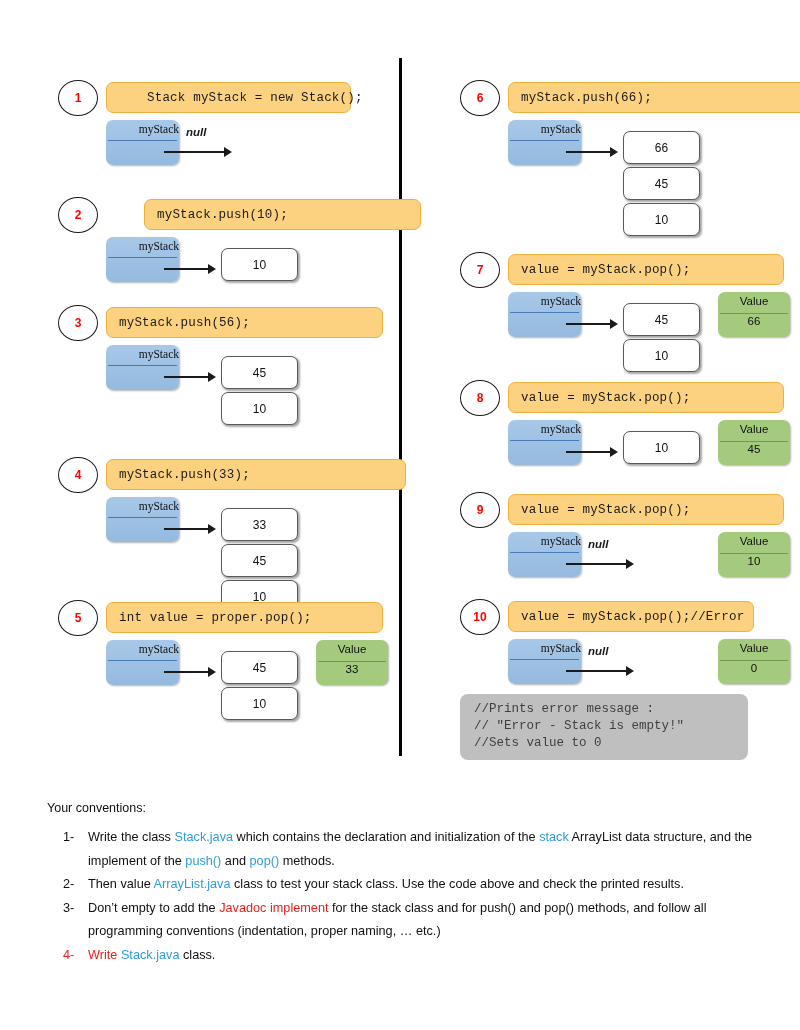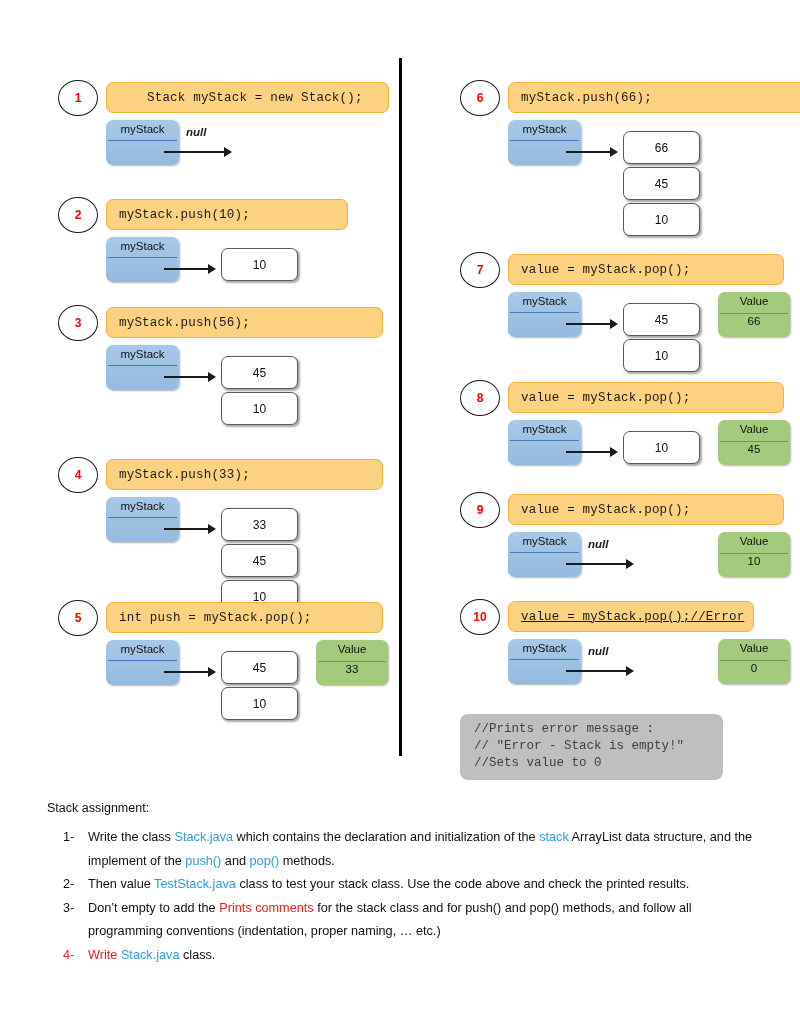--- a/index.html
+++ b/index.html
@@ -91,24 +91,24 @@
     background: linear-gradient(180deg, #a8c8e8 0%, #94bade 100%);
     border-radius: 7px;
     box-shadow: 1px 1px 2px rgba(0,0,0,0.30);
     box-sizing: border-box;
   }
   .var-box .var-label {
     position: absolute;
     left: 0; right: 0;
     top: 3px;
     height: 16px;
-    text-align: center;
+    text-align: right;
     font-size: 11.5px;
     color: #111;
-    font-family: Liberation Sans, sans-serif;
+    font-family: Liberation Serif, serif;
   }
   .var-box .var-rule {
     position: absolute;
     left: 2px; right: 2px;
     top: 20px;
     height: 1px;
     background: #4a77b5;
   }
 
   
@@ -245,34 +245,34 @@
   .kw-red  { color: #e8201b; }
 </style>
 </head>
 <body>
 
 <div id="diagram">
   <div class="divider"></div>
   <div class="col col-left" id="col-left">
       <div class="step" style="top: 80px;">
         <div class="step-num">1</div>
-        <div class="code-bar" style="width: 283px; padding-left: 40px;">Stack myStack = new Stack();</div>
+        <div class="code-bar" style="width: 245px; padding-left: 40px;">Stack myStack = new Stack();</div>
         <div class="var-box" style="left: 106px; top: 40px;">
           <div class="var-label">myStack</div>
           <div class="var-rule"></div>
         </div>
         <div class="arrow" style="left: 164px; top: 66px; width: 68px;">
           <div class="shaft" style="width: 60px;"></div>
           <div class="head" style="left: 60px;"></div>
         </div>
         <div class="null-label" style="left: 186px; top: 46px;">null</div>
       </div>
       <div class="step" style="top: 197px;">
         <div class="step-num">2</div>
-        <div class="code-bar" style="width: 242px;">myStack.push(10);</div>
+        <div class="code-bar" style="width: 277px; margin-left: 38px;">myStack.push(10);</div>
         <div class="var-box" style="left: 106px; top: 40px;">
           <div class="var-label">myStack</div>
           <div class="var-rule"></div>
         </div>
         <div class="arrow" style="left: 164px; top: 66px; width: 52px;">
           <div class="shaft" style="width: 44px;"></div>
           <div class="head" style="left: 44px;"></div>
         </div>
         <div class="cell" style="left: 221px; top: 51px;">10</div>
       </div>
@@ -285,36 +285,36 @@
         </div>
         <div class="arrow" style="left: 164px; top: 66px; width: 52px;">
           <div class="shaft" style="width: 44px;"></div>
           <div class="head" style="left: 44px;"></div>
         </div>
         <div class="cell" style="left: 221px; top: 51px;">45</div>
         <div class="cell" style="left: 221px; top: 87px;">10</div>
       </div>
       <div class="step" style="top: 457px;">
         <div class="step-num">4</div>
-        <div class="code-bar" style="width: 277px;">myStack.push(33);</div>
+        <div class="code-bar" style="width: 300px;">myStack.push(33);</div>
         <div class="var-box" style="left: 106px; top: 40px;">
           <div class="var-label">myStack</div>
           <div class="var-rule"></div>
         </div>
         <div class="arrow" style="left: 164px; top: 66px; width: 52px;">
           <div class="shaft" style="width: 44px;"></div>
           <div class="head" style="left: 44px;"></div>
         </div>
         <div class="cell" style="left: 221px; top: 51px;">33</div>
         <div class="cell" style="left: 221px; top: 87px;">45</div>
         <div class="cell" style="left: 221px; top: 123px;">10</div>
       </div>
       <div class="step" style="top: 600px;">
         <div class="step-num">5</div>
-        <div class="code-bar" style="width: 277px;">int push = myStack.pop();</div>
+        <div class="code-bar" style="width: 277px;">int value = proper.pop();</div>
         <div class="var-box" style="left: 106px; top: 40px;">
           <div class="var-label">myStack</div>
           <div class="var-rule"></div>
         </div>
         <div class="arrow" style="left: 164px; top: 66px; width: 52px;">
           <div class="shaft" style="width: 44px;"></div>
           <div class="head" style="left: 44px;"></div>
         </div>
         <div class="cell" style="left: 221px; top: 51px;">45</div>
         <div class="cell" style="left: 221px; top: 87px;">10</div>
@@ -391,43 +391,43 @@
         </div>
         <div class="null-label" style="left: 186px; top: 46px;">null</div>
         <div class="value-box" style="left: 316px; top: 40px;">
           <div class="vb-title">Value</div>
           <div class="vb-rule"></div>
           <div class="vb-num">10</div>
         </div>
       </div>
       <div class="step" style="top: 599px;">
         <div class="step-num">10</div>
-        <div class="code-bar" style="width: 246px; text-decoration: underline;">value = myStack.pop();//Error</div>
+        <div class="code-bar" style="width: 246px;">value = myStack.pop();//Error</div>
         <div class="var-box" style="left: 106px; top: 40px;">
           <div class="var-label">myStack</div>
           <div class="var-rule"></div>
         </div>
         <div class="arrow" style="left: 164px; top: 66px; width: 68px;">
           <div class="shaft" style="width: 60px;"></div>
           <div class="head" style="left: 60px;"></div>
         </div>
         <div class="null-label" style="left: 186px; top: 46px;">null</div>
         <div class="value-box" style="left: 316px; top: 40px;">
           <div class="vb-title">Value</div>
           <div class="vb-rule"></div>
           <div class="vb-num">0</div>
         </div>
-        <div class="comment-box" style="left: 58px; top: 95px; width: 263px; margin-top: 20px;">//Prints error message :
+        <div class="comment-box" style="left: 58px; top: 95px; width: 288px;">//Prints error message :
 // "Error - Stack is empty!"
 //Sets value to 0</div>
       </div>
     </div>
 </div>
 
 <div id="assignment">
-  <div class="assign-head">Stack assignment:</div>
+  <div class="assign-head">Your conventions:</div>
   <div class="assign-list" id="assign-list">
       <div class="assign-item"><span class="marker">1-</span><span>Write the class </span><span class="kw-blue">Stack.java</span><span> which contains the declaration and initialization of the </span><span class="kw-blue">stack</span><span> ArrayList data structure, and the implement of the </span><span class="kw-blue">push()</span><span> and </span><span class="kw-blue">pop()</span><span> methods.</span></div>
-      <div class="assign-item"><span class="marker">2-</span><span>Then value </span><span class="kw-blue">TestStack.java</span><span> class to test your stack class. Use the code above and check the printed results.</span></div>
-      <div class="assign-item"><span class="marker">3-</span><span>Don’t empty to add the </span><span class="kw-red">Prints comments</span><span> for the stack class and for push() and pop() methods, and follow all programming conventions (indentation, proper naming, … etc.)</span></div>
+      <div class="assign-item"><span class="marker">2-</span><span>Then value </span><span class="kw-blue">ArrayList.java</span><span> class to test your stack class. Use the code above and check the printed results.</span></div>
+      <div class="assign-item"><span class="marker">3-</span><span>Don’t empty to add the </span><span class="kw-red">Javadoc implement</span><span> for the stack class and for push() and pop() methods, and follow all programming conventions (indentation, proper naming, … etc.)</span></div>
       <div class="assign-item red-marker"><span class="marker">4-</span><span class="kw-red">Write </span><span class="kw-blue">Stack.java</span><span> class.</span></div>
     </div>
 </div>
 
 </body></html>

